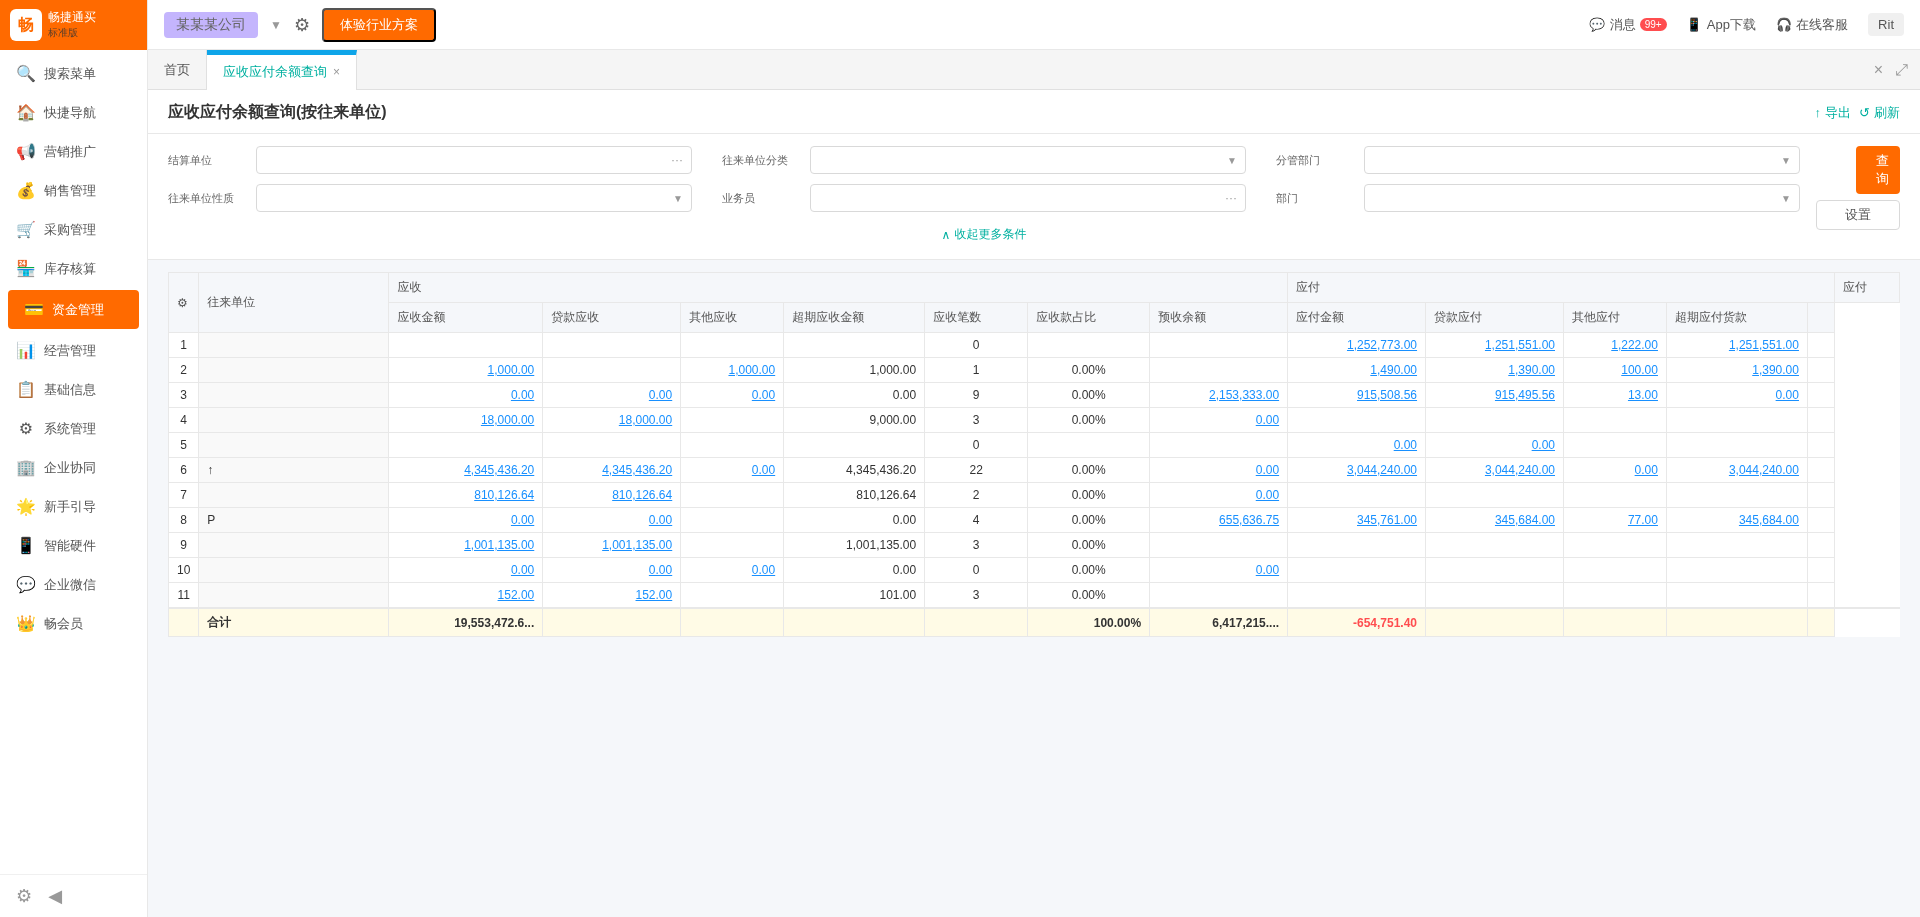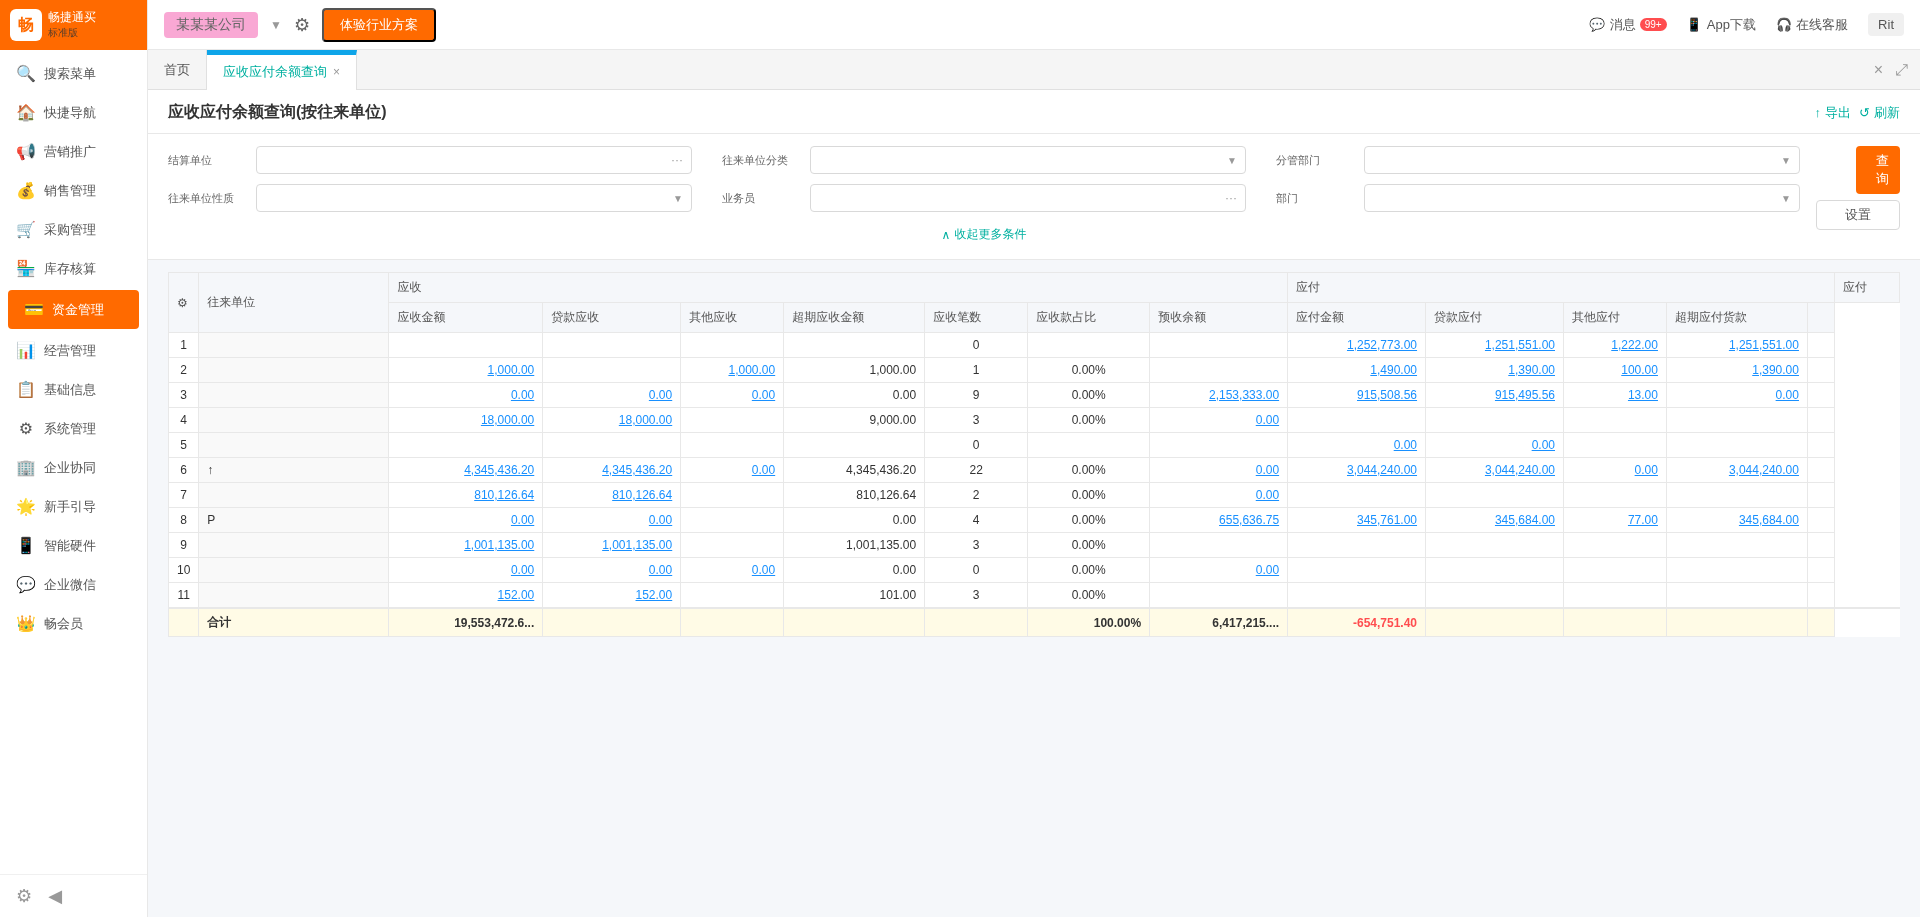--- a/index.html
+++ b/index.html
@@ -68,21 +68,21 @@
       background: #fff;
       display: flex;
       align-items: center;
       padding: 0 16px;
       gap: 12px;
       border-bottom: 1px solid #e8e8e8;
     }
     .topbar-title {
       font-size: 14px;
       color: #666;
-      background: #f9a8d4;
+      background: #c4b5fd;
       padding: 4px 12px;
       border-radius: 4px;
     }
     .topbar-arrow { color: #999; font-size: 12px; }
     .topbar-gear { font-size: 18px; color: #666; cursor: pointer; }
     .topbar-promo {
       background: #ff6a00;
       color: #fff;
       padding: 6px 16px;
       border-radius: 4px;

